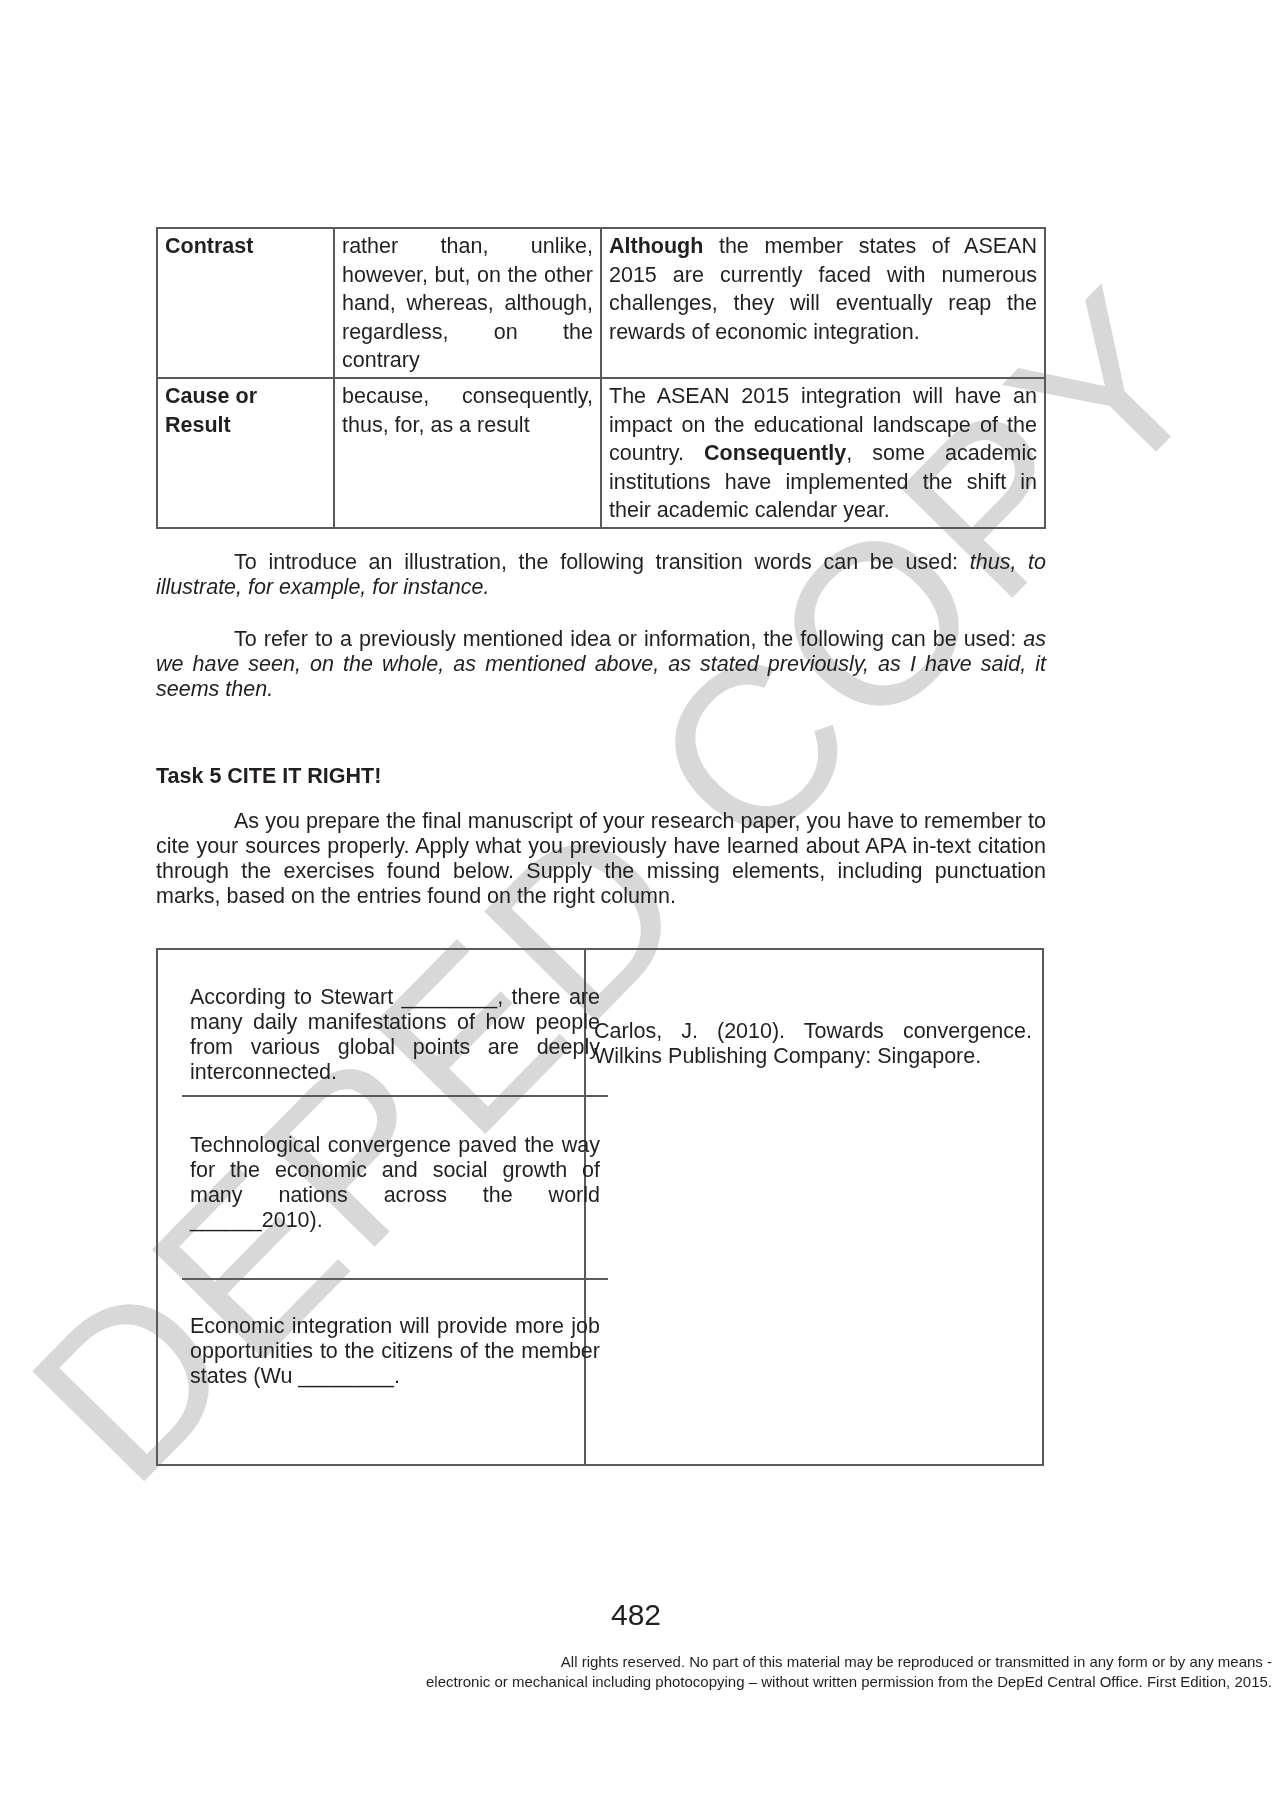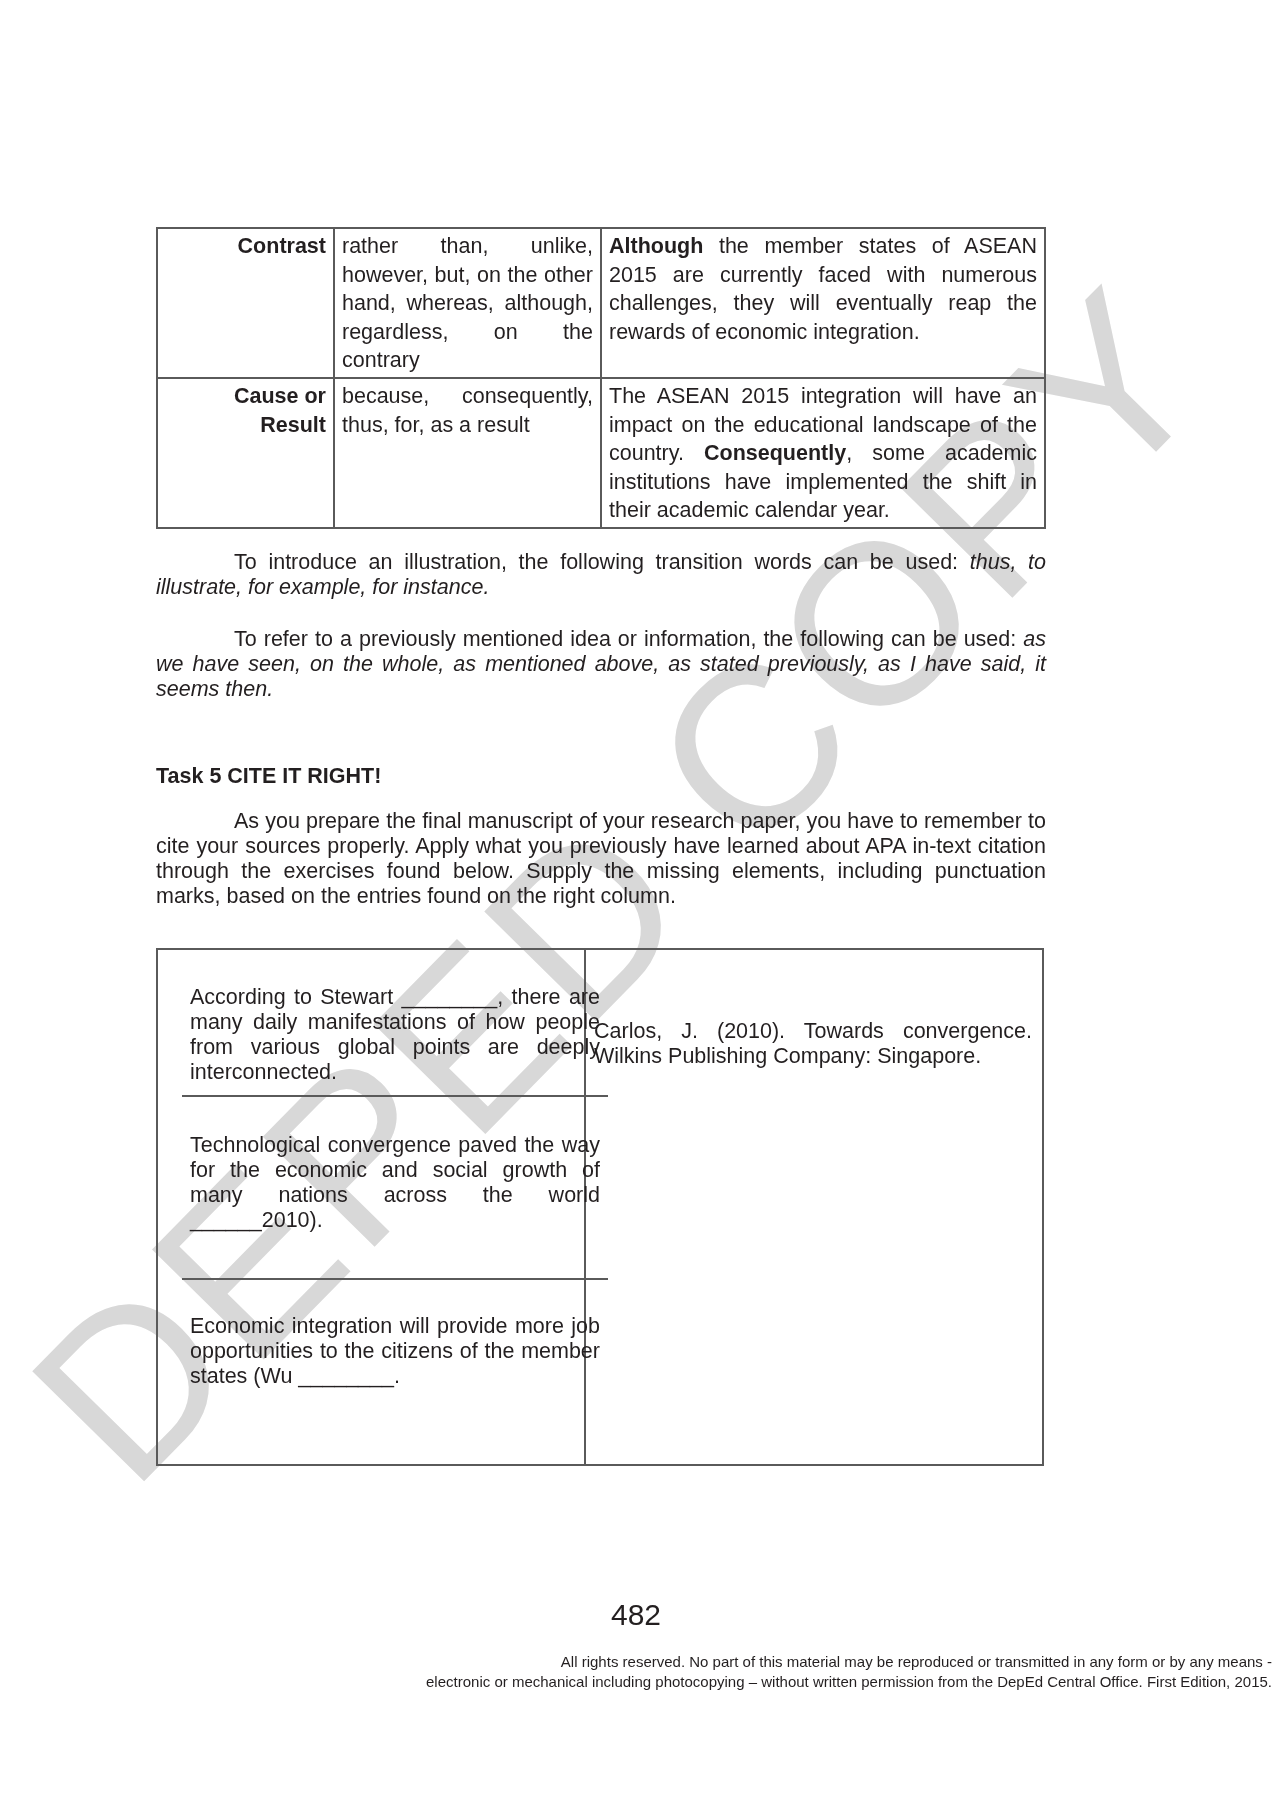--- a/index.html
+++ b/index.html
@@ -25,21 +25,21 @@
 
   
   table.t1 {
     position: absolute; left: 156px; top: 227px; width: 890px;
     border-collapse: collapse; z-index: 1; background: transparent;
   }
   table.t1 td {
     border: 2px solid #5a5a5a; vertical-align: top;
     font-size: 21.5px; line-height: 28.6px; padding: 3px 7px 2px 7px;
   }
-  table.t1 td.cat { text-align: right; font-weight: bold; width: 161px; }
+  table.t1 td.cat { text-align: left; font-weight: bold; width: 161px; }
   table.t1 td.words { width: 251px; text-align: justify; text-align-last: left; }
   table.t1 td.ex { text-align: justify; text-align-last: left; }
   table.t1 tr.r1 td { height: 143px; }
   table.t1 tr.r2 td { height: 140px; }
 
   
   .t2 {
     position: absolute; left: 156px; top: 948px; width: 888px; height: 518px;
     border: 2px solid #5a5a5a; box-sizing: border-box; z-index: 1;
   }

